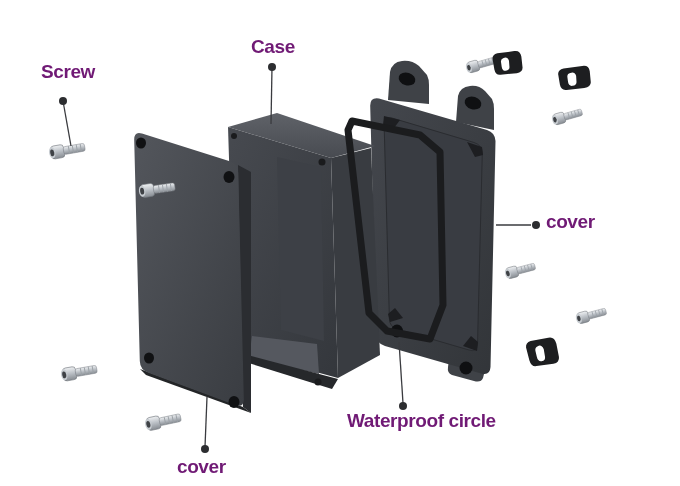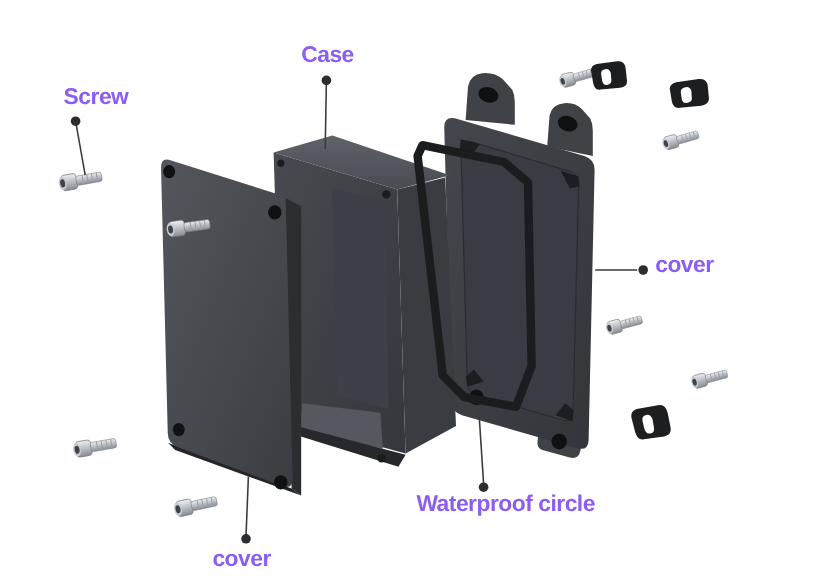--- a/index.html
+++ b/index.html
@@ -1,21 +1,21 @@
 <!DOCTYPE html>
 <html><head>
 <meta charset="utf-8">
 <style>
   html,body{margin:0;padding:0;background:#fff;}
   .stage{position:relative;width:680px;height:486px;background:#ffffff;overflow:hidden;
          font-family:"Liberation Sans",sans-serif;}
   .stage svg{position:absolute;left:0;top:0;}
-  .lbl{position:absolute;font-weight:700;font-size:19px;color:#8b5cf6;
+  .lbl{position:absolute;font-weight:700;font-size:19px;color:#701a75;
        letter-spacing:-0.4px;white-space:nowrap;line-height:1.1;}
-  .lbl-screw{left:41px;top:72px;margin-left:12px;}
+  .lbl-screw{left:41px;top:62px;}
   .lbl-case{left:251px;top:37px;}
   .lbl-cover-right{left:546px;top:212px;}
   .lbl-waterproof{left:347px;top:411px;text-align:center;}
   .lbl-cover-bottom{left:177px;top:457px;}
 </style>
 </head>
 <body>
 
 <div class="stage">
 

